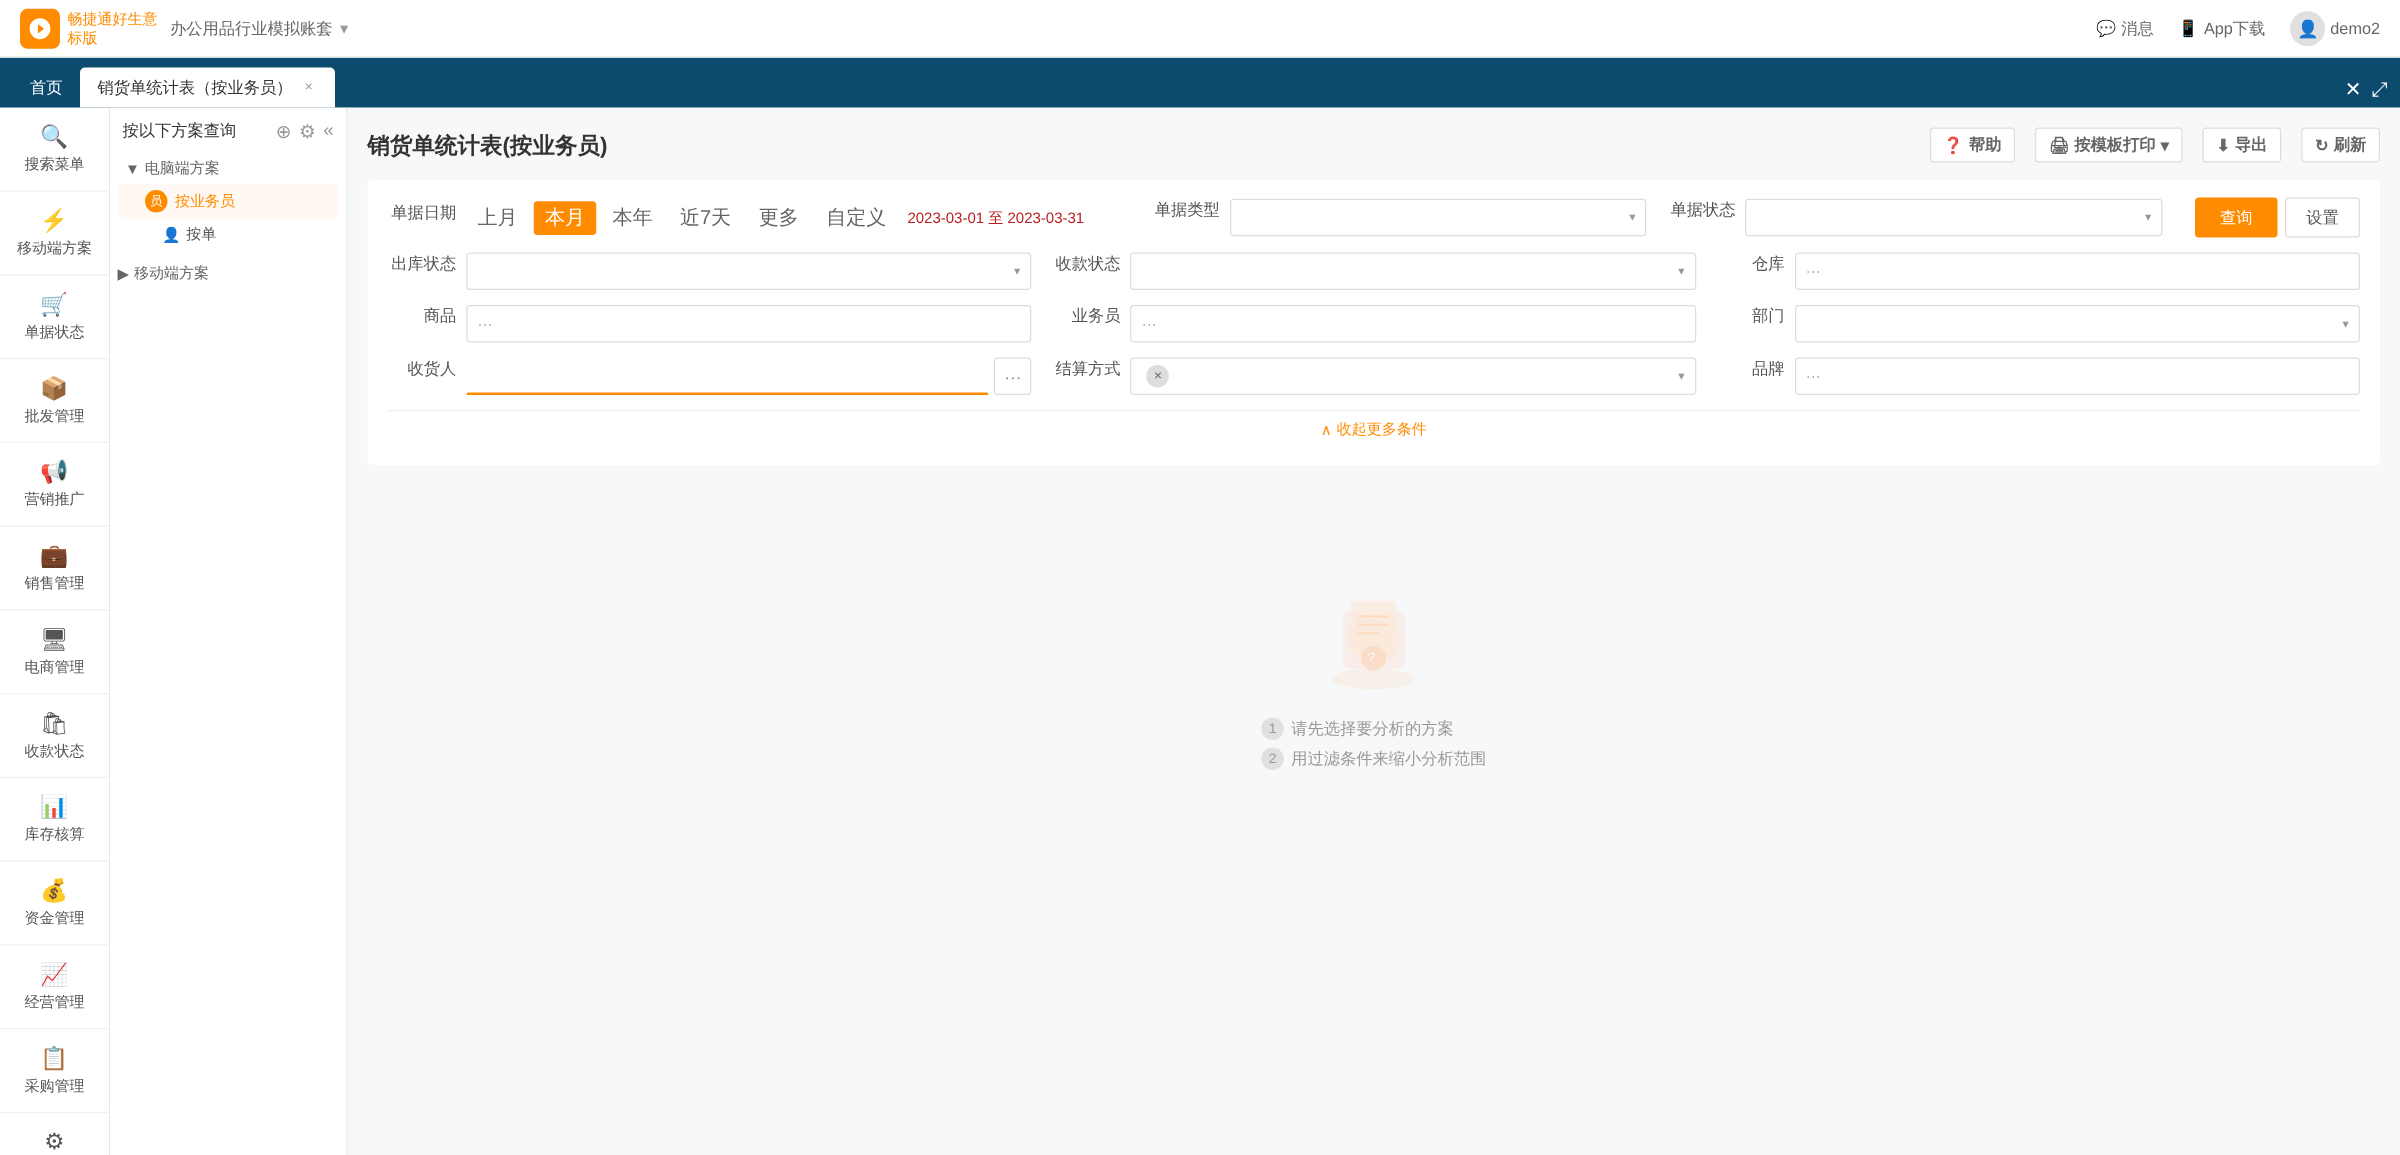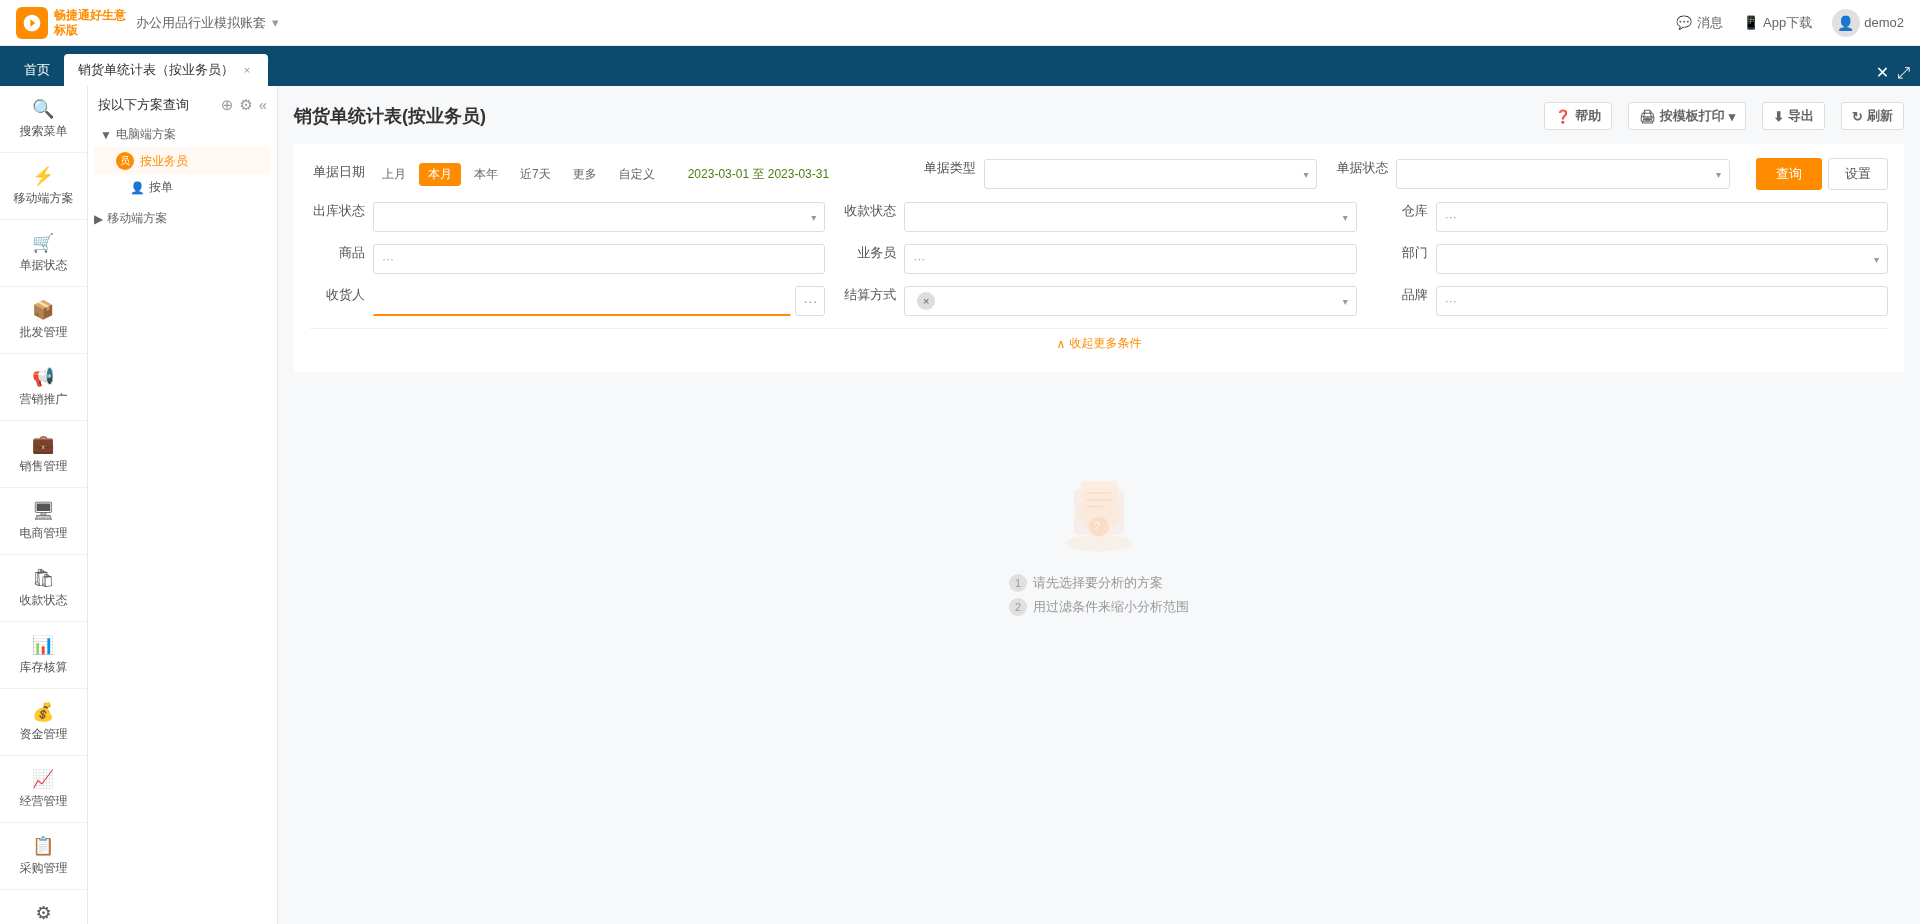--- a/index.html
+++ b/index.html
@@ -13,21 +13,21 @@
       align-items: center;
       justify-content: space-between;
       padding: 0 16px;
       border-bottom: 1px solid #e8e8e8;
       z-index: 100;
     }
     .topbar-left { display: flex; align-items: center; gap: 10px; }
     .logo-area { display: flex; align-items: center; gap: 6px; }
     .logo-icon { width: 32px; height: 32px; background: #ff8c00; border-radius: 6px; display: flex; align-items: center; justify-content: center; }
     .logo-icon svg { width: 20px; height: 20px; fill: #fff; }
-    .logo-text { font-size: 12px; color: #ff8c00; font-weight: bold; line-height: 1.2; }
+    .logo-text { font-size: 12px; color: #ff8c00; font-weight: normal; line-height: 1.2; }
     .breadcrumb-area { display: flex; align-items: center; gap: 6px; color: #666; font-size: 13px; }
     .breadcrumb-dropdown { color: #999; cursor: pointer; }
     .topbar-right { display: flex; align-items: center; gap: 20px; color: #666; font-size: 13px; }
     .topbar-right .item { display: flex; align-items: center; gap: 4px; cursor: pointer; }
     .avatar { width: 28px; height: 28px; border-radius: 50%; background: #e0e0e0; overflow: hidden; display: flex; align-items: center; justify-content: center; }
 
     
     .tabbar {
       height: 40px;
       background: #0c4a6e;
@@ -215,30 +215,30 @@
     }
     .date-tabs {
       display: flex;
       align-items: center;
       gap: 4px;
     }
     .date-tab {
       padding: 2px 8px;
       border-radius: 3px;
       cursor: pointer;
-      font-size: 12px;
+      font-size: 16px;
       color: #666;
       border: 1px solid transparent;
     }
     .date-tab.active {
       background: #ff8c00;
       color: #fff;
       border-color: #ff8c00;
     }
-    .date-range { font-size: 12px; color: #4d7c0f; margin-left: 20px; }
+    .date-range { font-size: 12px; color: #b91c1c; margin-left: 4px; }
 
     .select-control {
       flex: 1;
       height: 30px;
       border: 1px solid #ddd;
       border-radius: 3px;
       padding: 0 8px;
       display: flex;
       align-items: center;
       justify-content: space-between;

